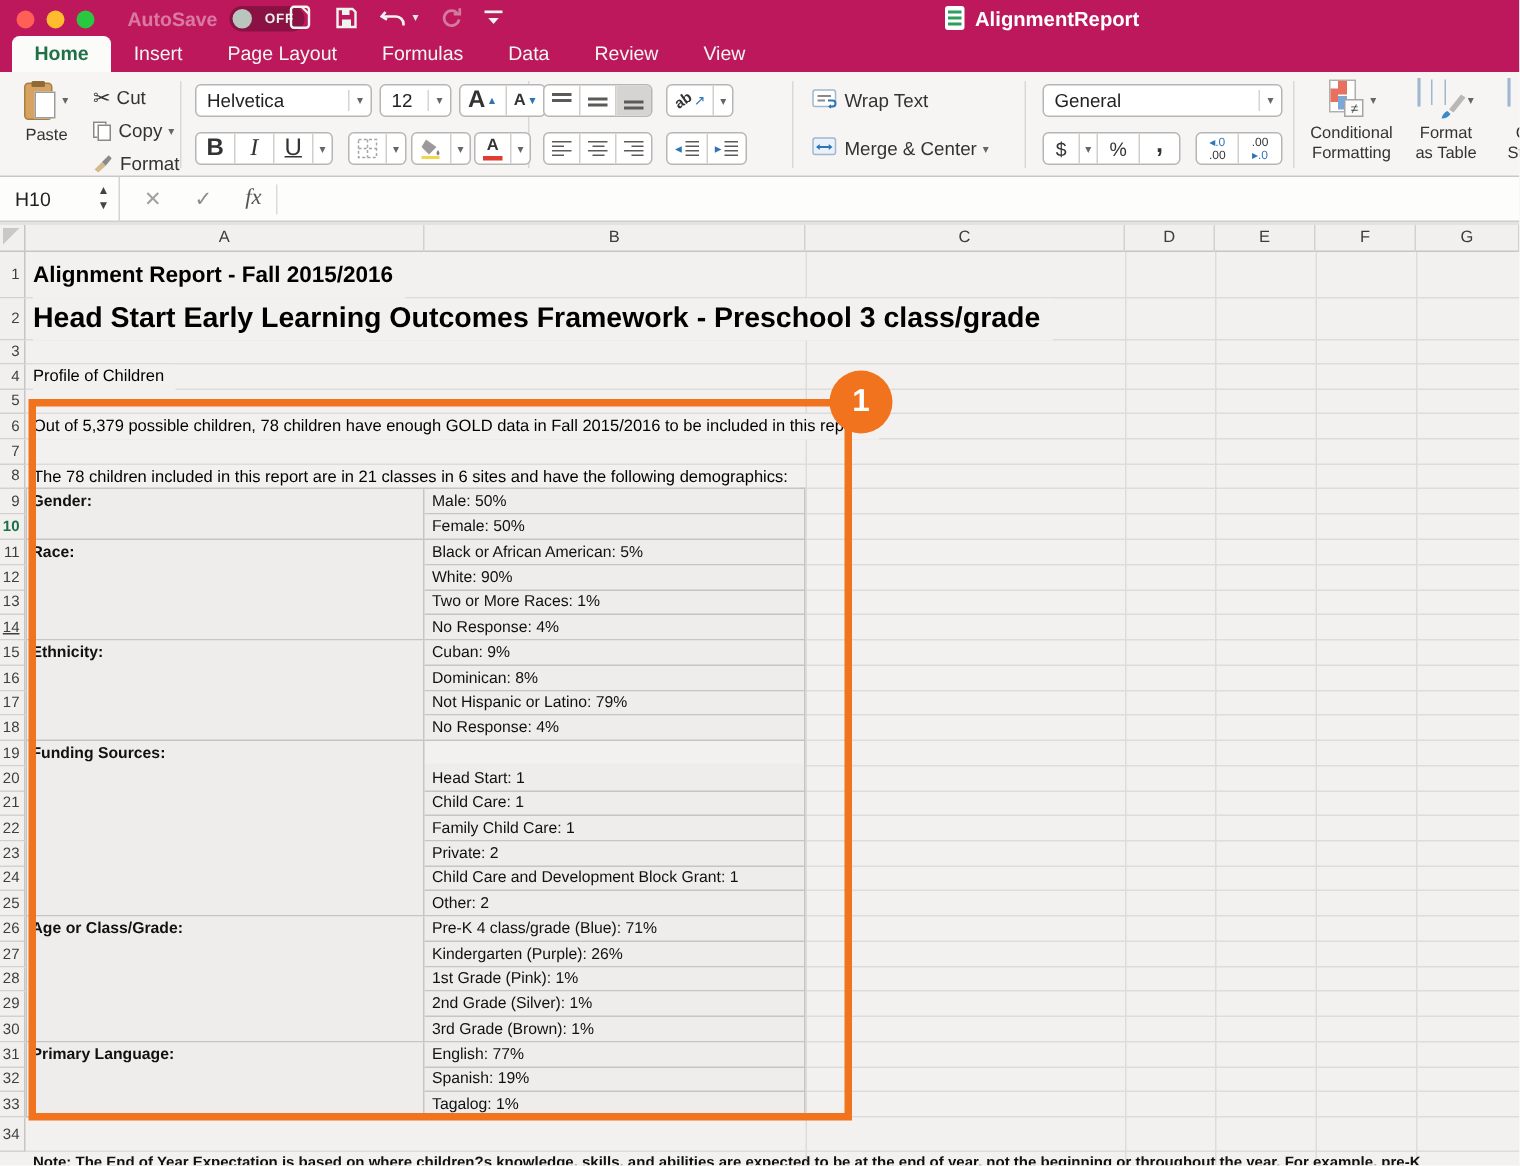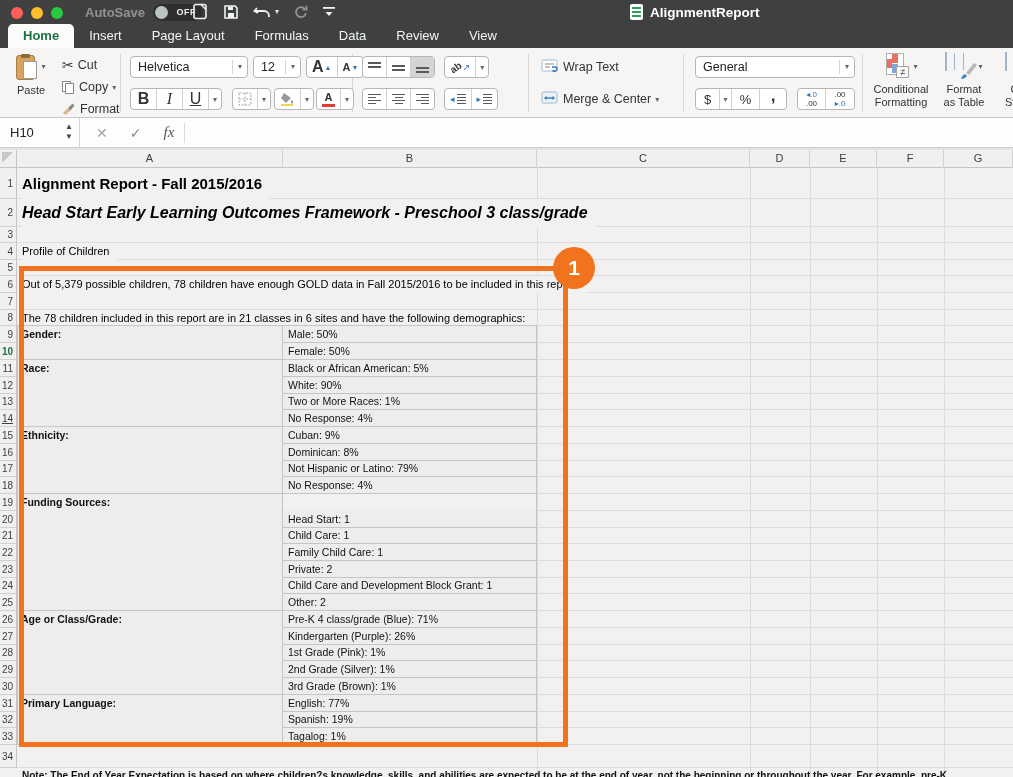--- a/index.html
+++ b/index.html
@@ -1,20 +1,20 @@
 <!DOCTYPE html>
 <html><head>
 <meta charset="utf-8">
 <style>
   * { margin:0; padding:0; box-sizing:border-box; }
   body { font-family:"Liberation Sans","DejaVu Sans",sans-serif; }
   .page { position:relative; width:1013px; height:777px; overflow:hidden; background:#f2f1f0; }
 
   
-  .chrome { position:absolute; left:0; top:0; width:1013px; height:48px; background:#404040; }
+  .chrome { position:absolute; left:0; top:0; width:1013px; height:48px; background:#be185d; }
   .traffic { position:absolute; top:7px; width:12px; height:12px; border-radius:50%; }
   .t-red { left:11px; background:#ff5f57; }
   .t-yellow { left:31px; background:#febc2e; }
   .t-green { left:51px; background:#28c840; }
   .autosave { position:absolute; left:85px; top:4px; display:flex; align-items:center; gap:8px; }
   .autosave-label { color:rgba(255,255,255,.42); font-size:13px; font-weight:bold; }
   .autosave-pill { position:relative; width:50px; height:17px; border-radius:9px; background:rgba(0,0,0,.28); }
   .autosave-knob { position:absolute; left:2px; top:2px; width:13px; height:13px; border-radius:50%; background:#b9c6bd; }
   .autosave-state { position:absolute; right:7px; top:3px; color:#e9efe9; font-size:9px; font-weight:bold; letter-spacing:.5px; }
   .qat { position:absolute; left:192px; top:3px; display:flex; align-items:center; gap:14px; color:#eef4ee; }
@@ -506,21 +506,21 @@
       <div class="rowhead" style="top: 510px; height: 17px;">30</div>
       <div class="hline" style="top: 543px;"></div>
       <div class="rowhead" style="top: 527px; height: 17px;">31</div>
       <div class="hline" style="top: 559px;"></div>
       <div class="rowhead" style="top: 544px; height: 16px;">32</div>
       <div class="hline" style="top: 576px;"></div>
       <div class="rowhead" style="top: 560px; height: 17px;">33</div>
       <div class="hline" style="top: 599px;"></div>
       <div class="rowhead" style="top: 577px; height: 23px;">34</div>
       <div class="freecell" style="left: 22px; top: 0px; height: 31px; line-height: 31px; font-size: 15px; font-weight: bold;">Alignment Report - Fall 2015/2016</div>
-      <div class="freecell" style="left: 22px; top: 31px; height: 28px; line-height: 28px; font-size: 16px; font-weight: bold; font-style: italic;">Head Start Early Learning Outcomes Framework - Preschool 3 class/grade</div>
+      <div class="freecell" style="left: 22px; top: 31px; height: 28px; line-height: 28px; font-size: 19px; font-weight: bold;">Head Start Early Learning Outcomes Framework - Preschool 3 class/grade</div>
       <div class="freecell" style="left: 22px; top: 75px; height: 17px; line-height: 17px; font-size: 11px; text-align: right;">Profile of Children</div>
       <div class="freecell" style="left: 22px; top: 108px; height: 17px; line-height: 17px; font-size: 11px;">Out of 5,379 possible children, 78 children have enough GOLD data in Fall 2015/2016 to be included in this report.</div>
       <div class="freecell" style="left: 22px; top: 142px; height: 16px; line-height: 16px; font-size: 11px;">The 78 children included in this report are in 21 classes in 6 sites and have the following demographics:</div>
       <div class="tcell tvalue" style="left: 283px; top: 158px; width: 254px; height: 17px; line-height: 16px;">Male: 50%</div>
       <div class="tcell tvalue" style="left: 283px; top: 175px; width: 254px; height: 17px; line-height: 16px;">Female: 50%</div>
       <div class="tcell tlabel" style="left: 17px; top: 158px; width: 266px; height: 34px;">Gender:</div>
       <div class="tcell tvalue" style="left: 283px; top: 192px; width: 254px; height: 17px; line-height: 16px;">Black or African American: 5%</div>
       <div class="tcell tvalue" style="left: 283px; top: 209px; width: 254px; height: 17px; line-height: 16px;">White: 90%</div>
       <div class="tcell tvalue" style="left: 283px; top: 226px; width: 254px; height: 16px; line-height: 15px;">Two or More Races: 1%</div>
       <div class="tcell tvalue" style="left: 283px; top: 242px; width: 254px; height: 17px; line-height: 16px;">No Response: 4%</div>

